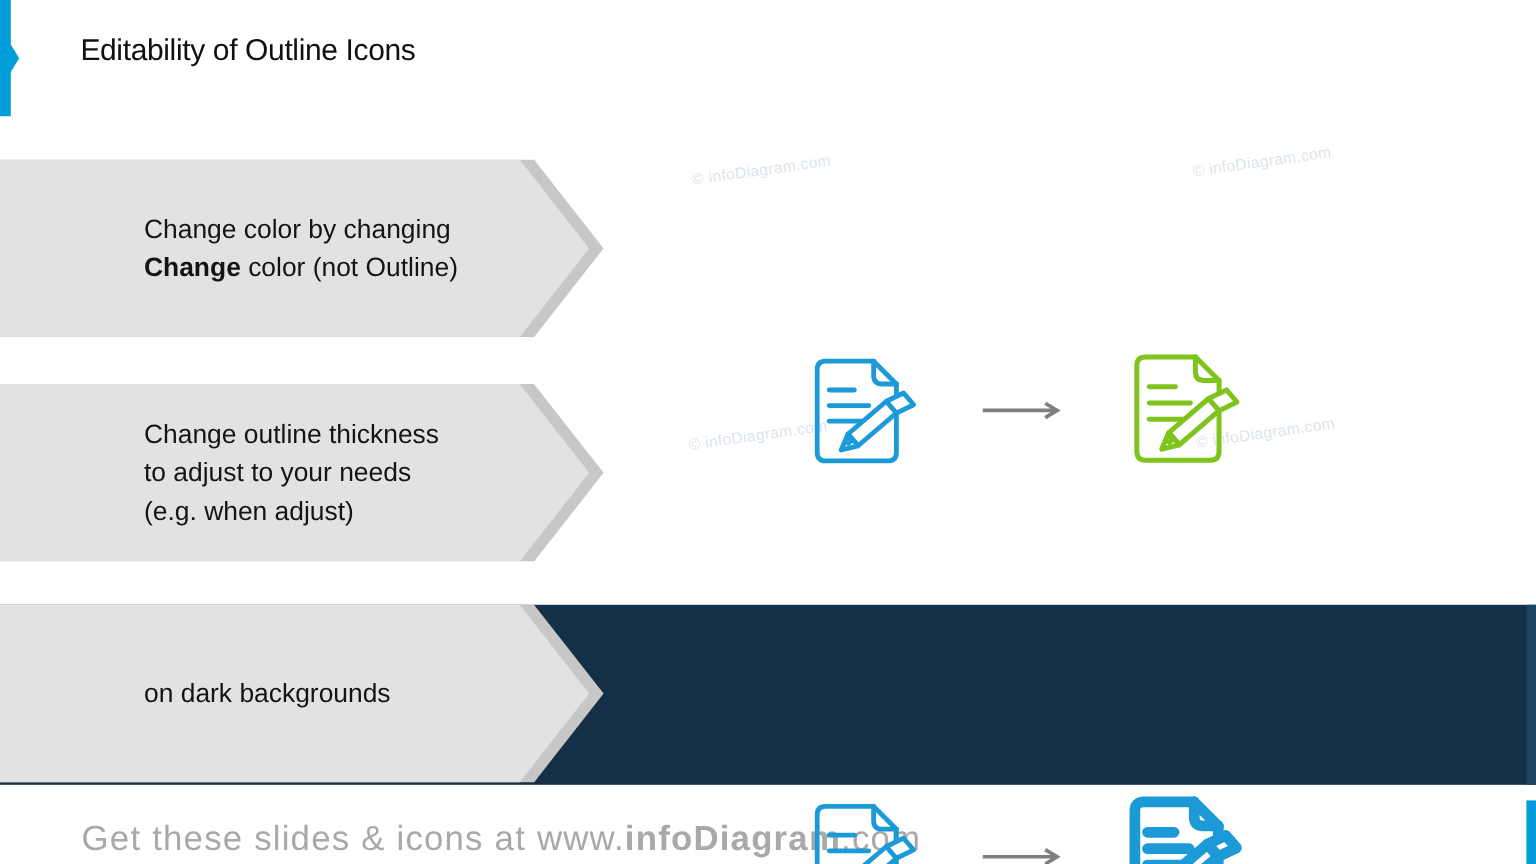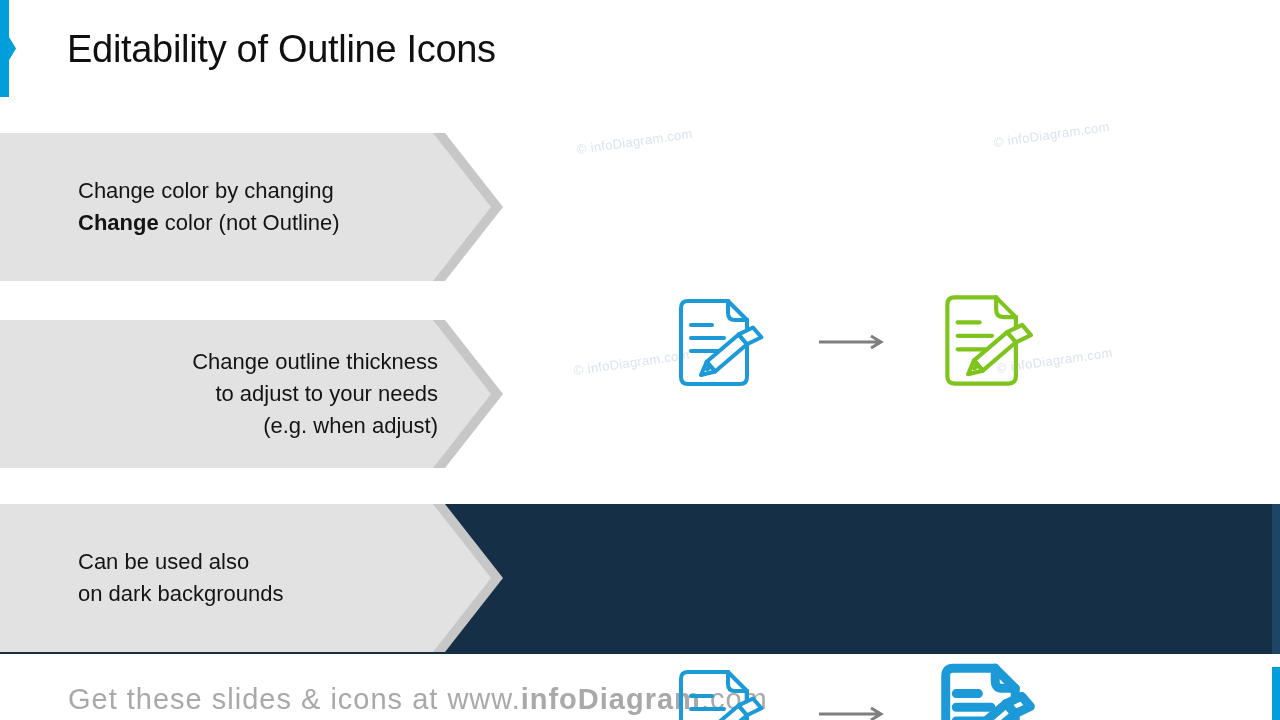--- a/index.html
+++ b/index.html
@@ -4,33 +4,33 @@
 <style>
   html,body{margin:0;padding:0;background:#fff;}
   .slide{
     position:relative;width:1280px;height:720px;overflow:hidden;background:#fff;
     font-family:"Liberation Sans","DejaVu Sans",sans-serif;
   }
   
   .accent-bar{position:absolute;left:0;top:0;width:16px;height:97px;}
   .page-title{
     position:absolute;left:67px;top:28px;margin:0;
-    font-size:38px;font-weight:400;letter-spacing:-0.3px;
+    font-size:25px;font-weight:400;letter-spacing:-0.3px;
     color:var(--title-text,#101010);
   }
   
   .row{position:absolute;left:0;width:1280px;height:148px;}
-  .row1{top:133px;} .row2{top:320px;text-align:right;} .row3{top:504px;}
+  .row1{top:133px;} .row2{top:320px;} .row3{top:504px;}
   .dark-band{position:absolute;left:0;top:504px;width:1280px;height:150px;background:var(--dark-band,#152F46);}
   .banner-svg{position:absolute;left:0;top:0;width:506px;height:148px;}
   .banner-back{fill:var(--banner-shadow,#C7C7C7);}
   .banner-front{fill:var(--banner,#E2E2E2);}
   .banner-label{
     position:absolute;left:0;top:0;width:360px;height:148px;
-    padding-left:78px;display:flex;flex-direction:column;justify-content:center;
+    padding-left:120px;display:flex;flex-direction:column;justify-content:center;
     font-size:22px;line-height:32px;color:var(--body-text,#141414);
   }
   .banner-label b{font-weight:700;}
   
   .icon{position:absolute;stroke-width:4;}
   .icon--thick{stroke-width:8.5;}
   .icon-r1-left  {left:672px;top:162px;width:104px;height:95px;color:var(--icon-blue,#1B9AD7);--icon-bg:#fff;}
   .icon-r1-right {left:938px;top:158px;width:108px;height:99px;color:var(--icon-green,#7EC41C);--icon-bg:#fff;}
   .icon-r2-left  {left:672px;top:346px;width:104px;height:95px;color:var(--icon-blue,#1B9AD7);--icon-bg:#fff;}
   .icon-r2-right {left:936px;top:342px;width:110px;height:100px;color:var(--icon-blue,#1B9AD7);--icon-bg:#fff;}
@@ -138,21 +138,20 @@
         <use href="#doc-pencil"></use>
       </svg>
   </div>
 
   <div class="row row3">
     <svg class="banner-svg" viewBox="0 0 506 148" preserveAspectRatio="none">
       <polygon class="banner-back" points="0,0 445,0 503,74 445,148 0,148"></polygon>
       <polygon class="banner-front" points="0,0 433,0 491,74 433,148 0,148"></polygon>
     </svg>
     <div class="banner-label">
-      <span>Can be used also</span>
       <span>on dark backgrounds</span>
     </div>
 
   </div>
 
   <div class="footer">
     <span>Get these slides &amp; icons at www.</span><b>infoDiagram</b><span>.com</span>
   </div>
 
 </div>

